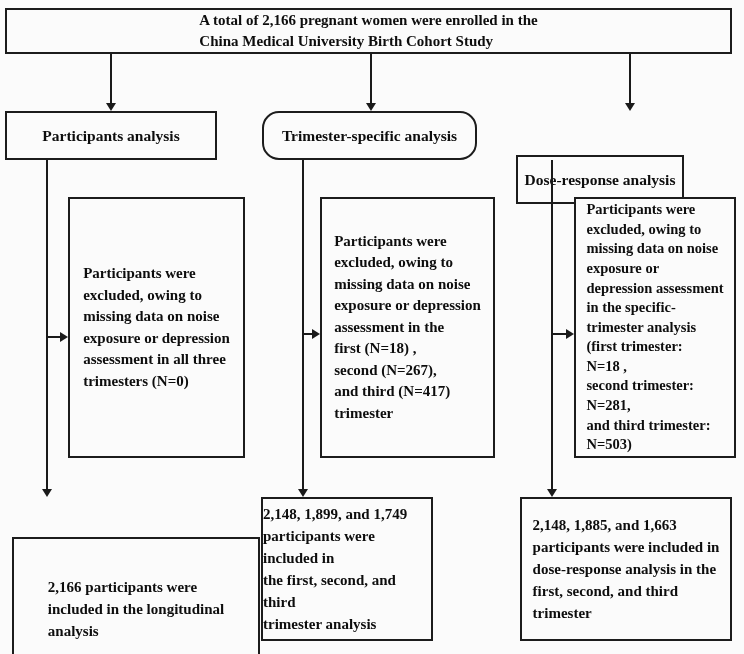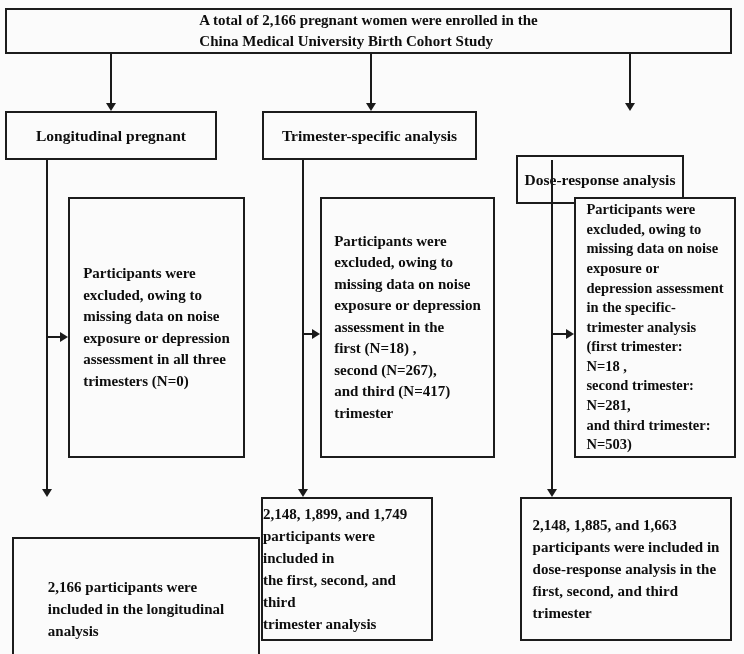--- a/index.html
+++ b/index.html
@@ -30,21 +30,21 @@
   }
   .title-box {
     left: 5px; top: 8px; width: 727px; height: 46px;
     font-size: 15px; line-height: 21px;
   }
   .header-box {
     font-size: 15.5px;
     top: 111px; height: 49px;
   }
   #col1-header { left: 5px;   width: 212px; }
-  #col2-header { left: 262px; width: 215px; }
+  #col2-header { left: 262px; width: 215px; border-radius: 17px; }
   #col3-header { left: 516px; width: 168px; margin-top: 44px; }
   .excl-box {
     top: 197px; height: 261px;
     font-size: 15px; line-height: 21.5px;
     padding: 18px 4px;
   }
   #col1-excl { left: 68px;  width: 177px; }
   #col2-excl { left: 320px; width: 175px; }
   #col3-excl { left: 574px; width: 162px; font-size: 14.5px; line-height: 19.6px; }
   .result-box {
@@ -78,21 +78,21 @@
   <div class="box title-box">A total of 2,166 pregnant women were enrolled in the
 China Medical University Birth Cohort Study</div>
 
   <div class="vline" style="left:110px; top:54px; height:50px;"></div>
   <div class="arrow-down" style="left:106px; top:103px;"></div>
   <div class="vline" style="left:370px; top:54px; height:50px;"></div>
   <div class="arrow-down" style="left:366px; top:103px;"></div>
   <div class="vline" style="left:629px; top:54px; height:50px;"></div>
   <div class="arrow-down" style="left:625px; top:103px;"></div>
 
-  <div class="box header-box" id="col1-header">Longitudinal pregnant</div>
+  <div class="box header-box" id="col1-header">Participants analysis</div>
   <div class="box header-box" id="col2-header">Trimester-specific analysis</div>
   <div class="box header-box" id="col3-header">Dose-response analysis</div>
 
   <div class="vline" style="left:46px; top:160px; height:330px;"></div>
   <div class="arrow-down" style="left:42px; top:489px;"></div>
   <div class="vline" style="left:302px; top:160px; height:330px;"></div>
   <div class="arrow-down" style="left:298px; top:489px;"></div>
   <div class="vline" style="left:551px; top:160px; height:330px;"></div>
   <div class="arrow-down" style="left:547px; top:489px;"></div>
 

